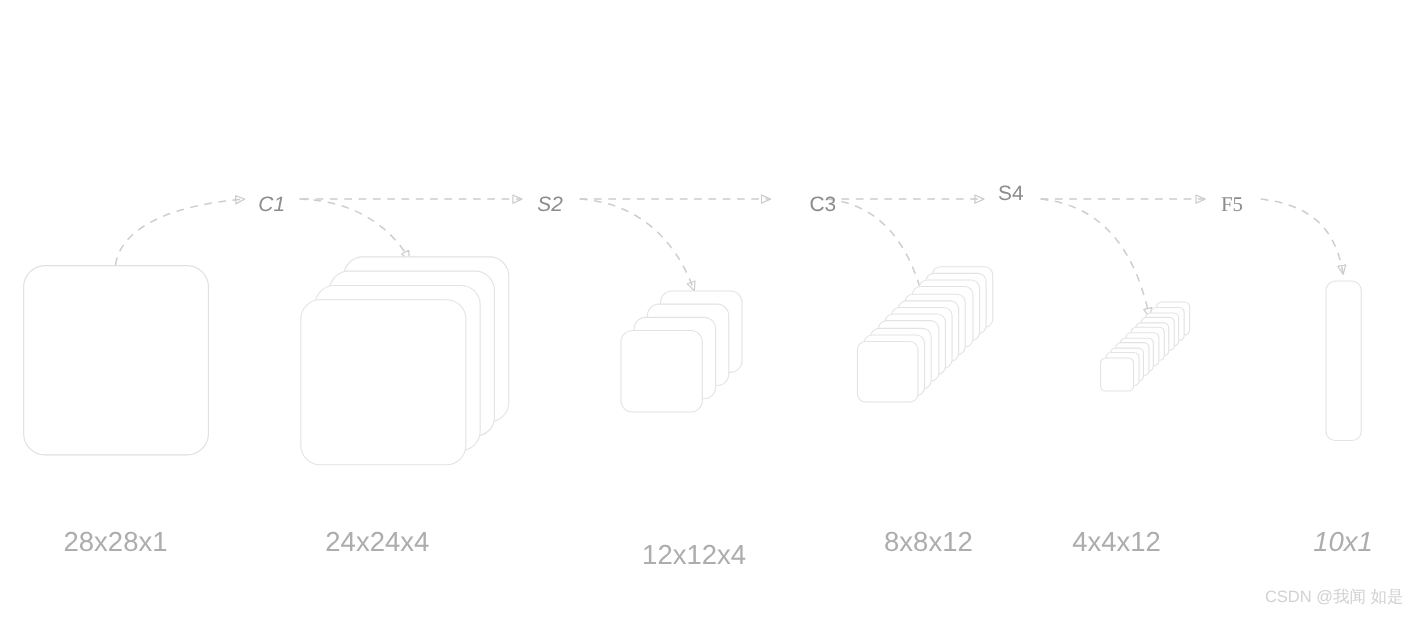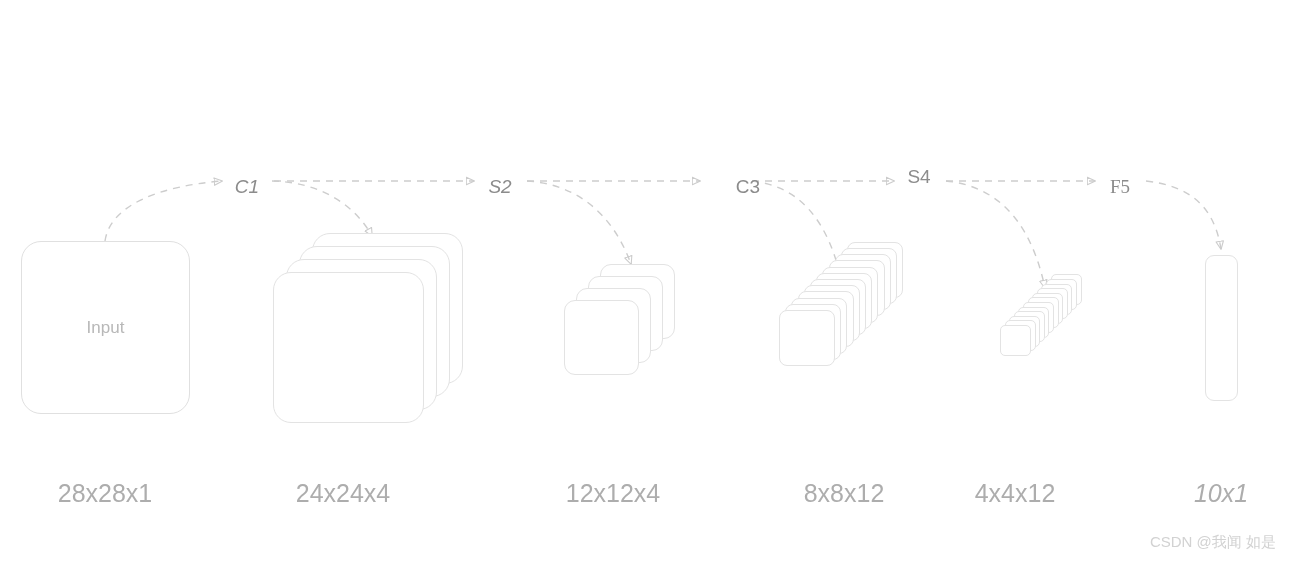--- a/index.html
+++ b/index.html
@@ -128,21 +128,20 @@
 </style>
 </head>
 <body>
 
 <div id="canvas">
 
 
   <div class="shapes">
 
     <div class="card input-box"></div>
-    <div class="input-label">Input</div>
 
     <div class="stack" id="stack-c1">
         <div class="card" style="left: 312px; top: 233px; width: 151px; height: 151px; border-radius: 18px; z-index: 1;"></div>
         <div class="card" style="left: 299px; top: 246px; width: 151px; height: 151px; border-radius: 18px; z-index: 2;"></div>
         <div class="card" style="left: 286px; top: 259px; width: 151px; height: 151px; border-radius: 18px; z-index: 3;"></div>
         <div class="card" style="left: 273px; top: 272px; width: 151px; height: 151px; border-radius: 18px; z-index: 4;"></div>
       </div>
     <div class="stack" id="stack-s2">
         <div class="card" style="left: 600px; top: 264px; width: 75px; height: 75px; border-radius: 11px; z-index: 1;"></div>
         <div class="card" style="left: 588px; top: 276px; width: 75px; height: 75px; border-radius: 11px; z-index: 2;"></div>
@@ -215,21 +214,21 @@
       <div class="stage-label" style="left: 247px; top: 186px; font-style: italic;">C1</div>
       <div class="stage-label" style="left: 500px; top: 186px; font-style: italic;">S2</div>
       <div class="stage-label" style="left: 725px; top: 186px; margin-left: 23px;">C3</div>
       <div class="stage-label" style="left: 919px; top: 176px;">S4</div>
       <div class="stage-label" style="left: 1120px; top: 186px; font-family: Liberation Serif, serif;">F5</div>
     </div>
 
   <div id="dim-host">
       <div class="dim" style="left: 105px;">28x28x1</div>
       <div class="dim" style="left: 343px;">24x24x4</div>
-      <div class="dim" style="left: 613px;">12x12x4</div>
+      <div class="dim" style="left: 631px; margin-top: 12px;">12x12x4</div>
       <div class="dim" style="left: 844px;">8x8x12</div>
       <div class="dim" style="left: 1015px;">4x4x12</div>
       <div class="dim" style="left: 1221px; font-style: italic;">10x1</div>
     </div>
 
   <div class="watermark">CSDN @我闻 如是</div>
 
 </div>
 
 </body></html>

